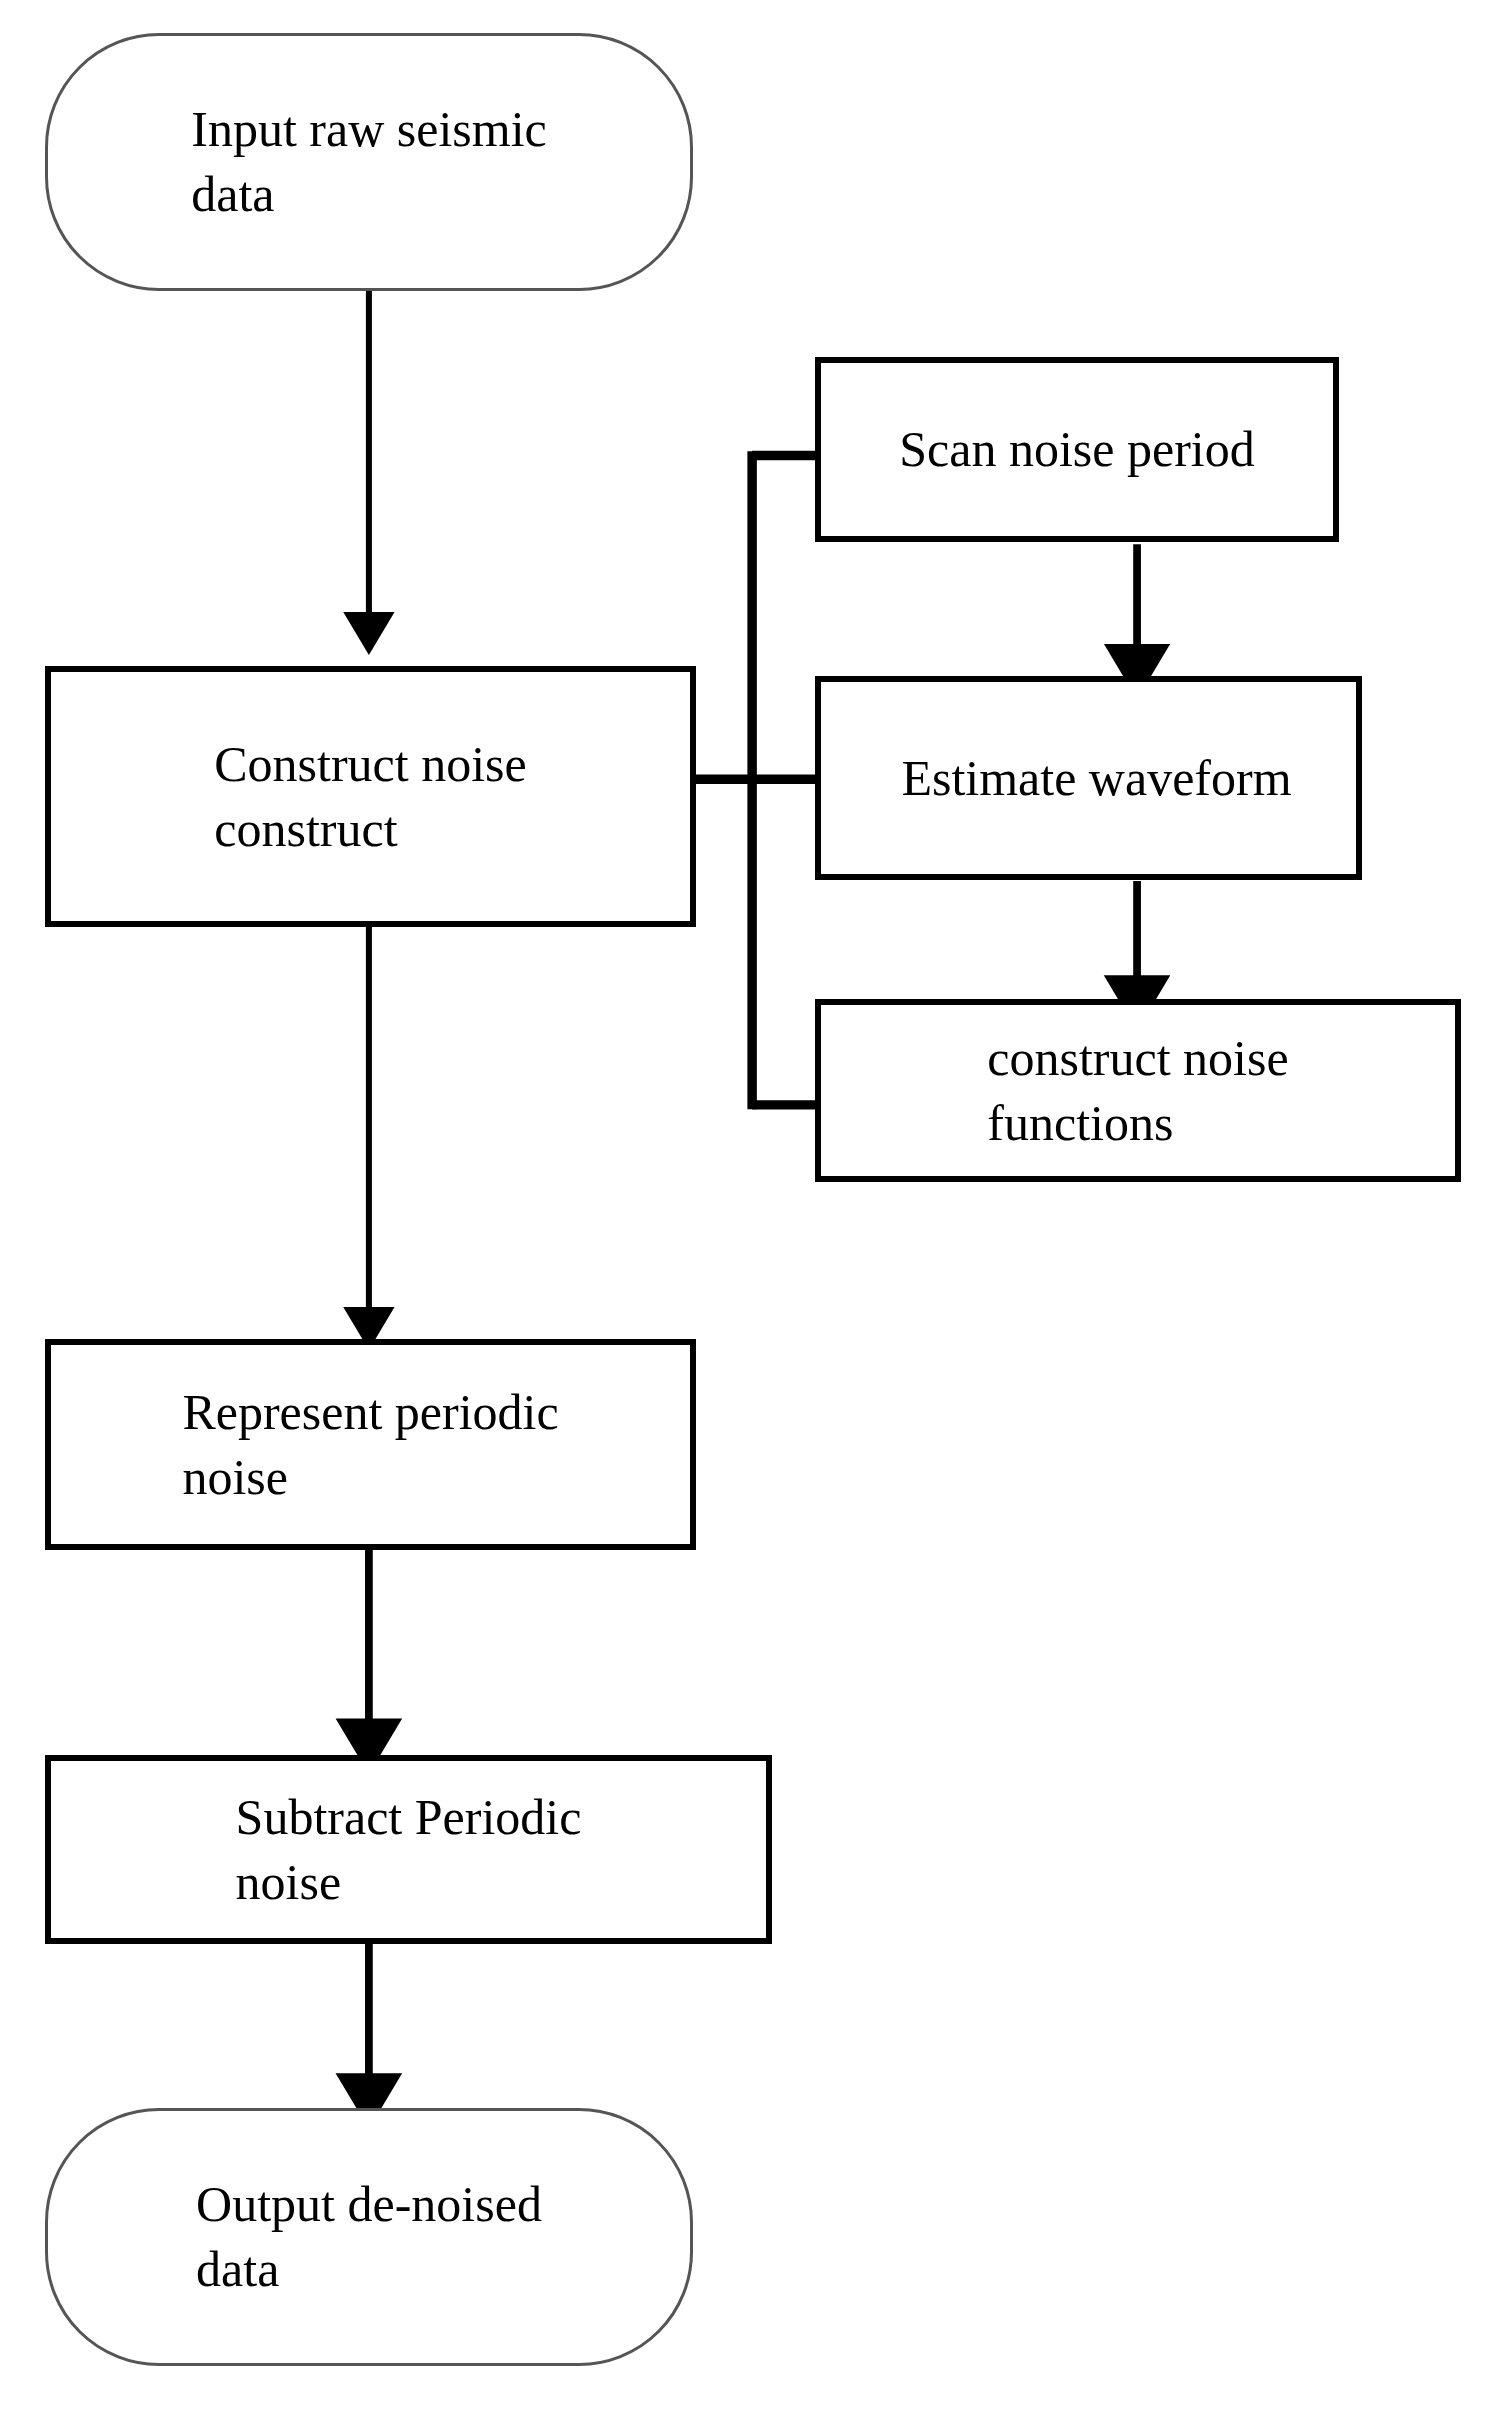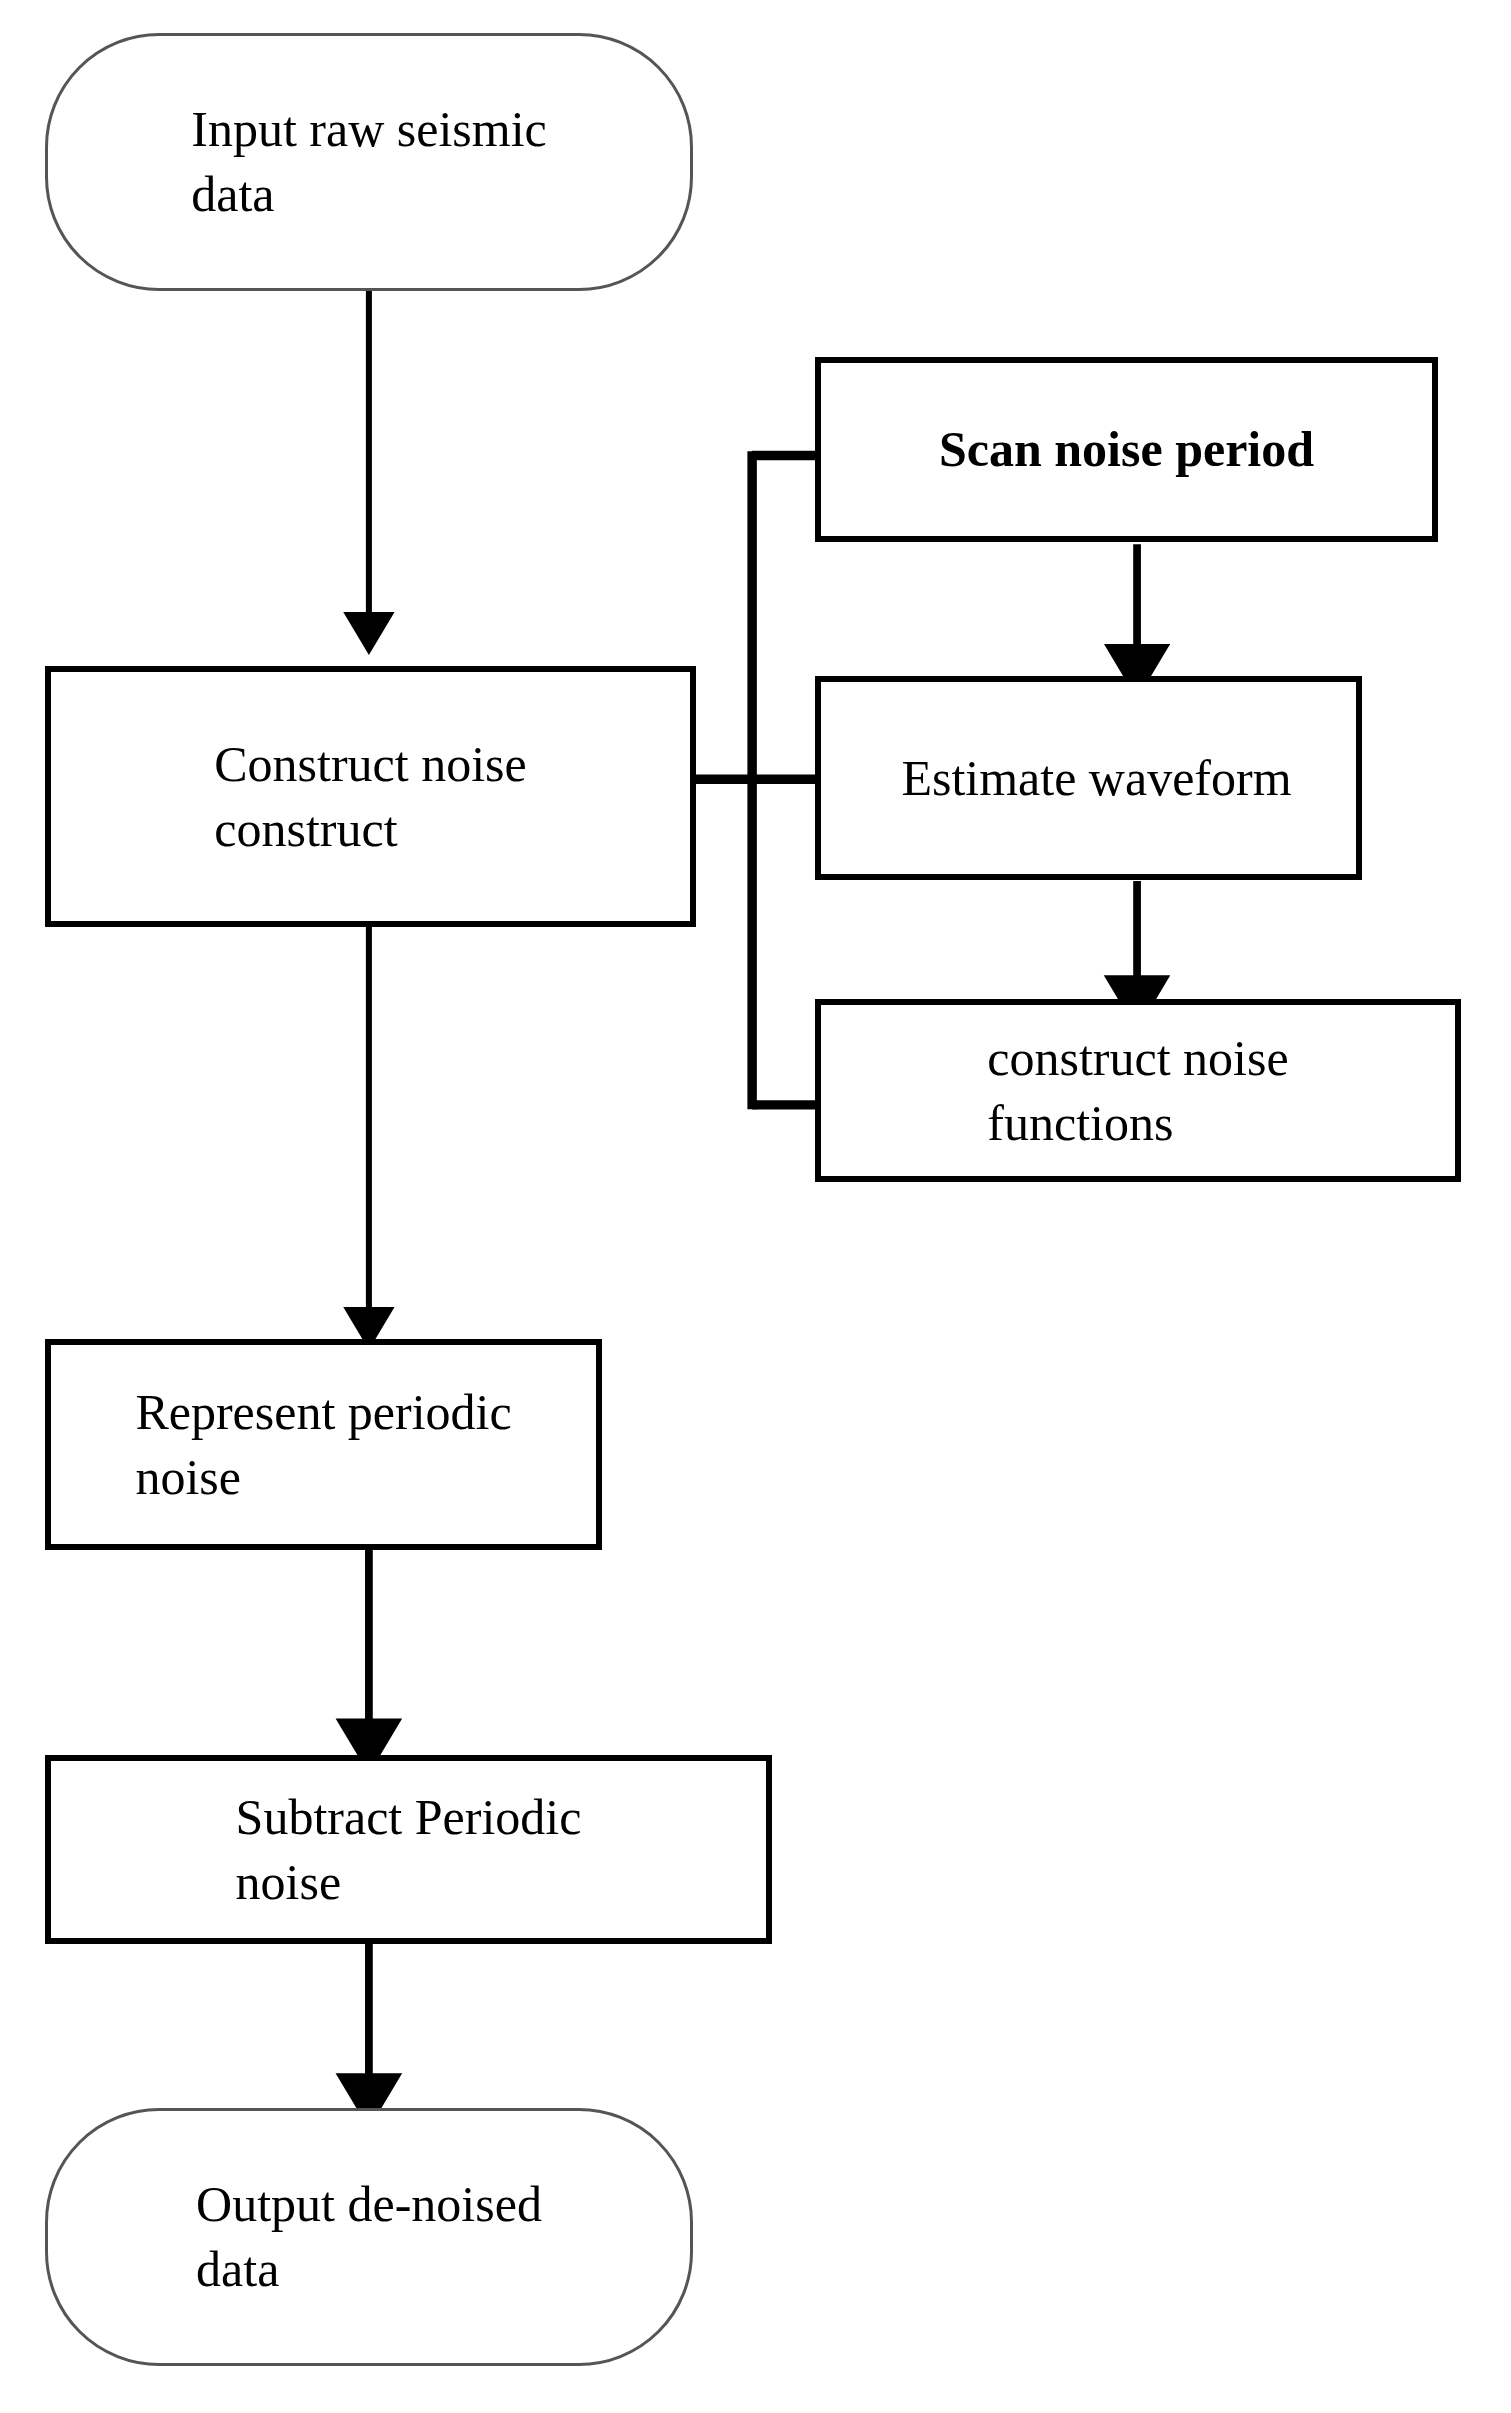--- a/index.html
+++ b/index.html
@@ -65,42 +65,42 @@
     </span>
   </div>
 
   <div class="node proc" style="left:45px;top:646px;width:651px;height:261px;font-size:50px;margin-top:20px;">
     <span class="txt">
       <span>Construct noise</span><br>
       <span>construct</span>
     </span>
   </div>
 
-  <div class="node proc" style="left:45px;top:1339px;width:557px;height:211px;font-size:50px;">
+  <div class="node proc" style="left:45px;top:1339px;width:651px;height:211px;font-size:50px;">
     <span class="txt">
       <span>Represent periodic</span><br>
       <span>noise</span>
     </span>
   </div>
 
   <div class="node proc" style="left:45px;top:1755px;width:727px;height:189px;font-size:50px;">
     <span class="txt">
       <span>Subtract Periodic</span><br>
       <span>noise</span>
     </span>
   </div>
 
   <div class="node term" style="left:45px;top:2108px;width:648px;height:258px;font-size:50px;">
     <span class="txt">
       <span>Output de-noised</span><br>
       <span>data</span>
     </span>
   </div>
 
-  <div class="node proc" style="left:815px;top:357px;width:623px;height:185px;font-size:50px;font-weight:bold;">
+  <div class="node proc" style="left:815px;top:357px;width:524px;height:185px;font-size:50px;">
     <span class="txt">Scan noise period</span>
   </div>
 
   <div class="node proc" style="left:815px;top:676px;width:547px;height:204px;font-size:50px;padding-left:16px;">
     <span class="txt">Estimate waveform</span>
   </div>
 
   <div class="node proc" style="left:815px;top:999px;width:646px;height:183px;font-size:50px;">
     <span class="txt">
       <span>construct  noise</span><br>

